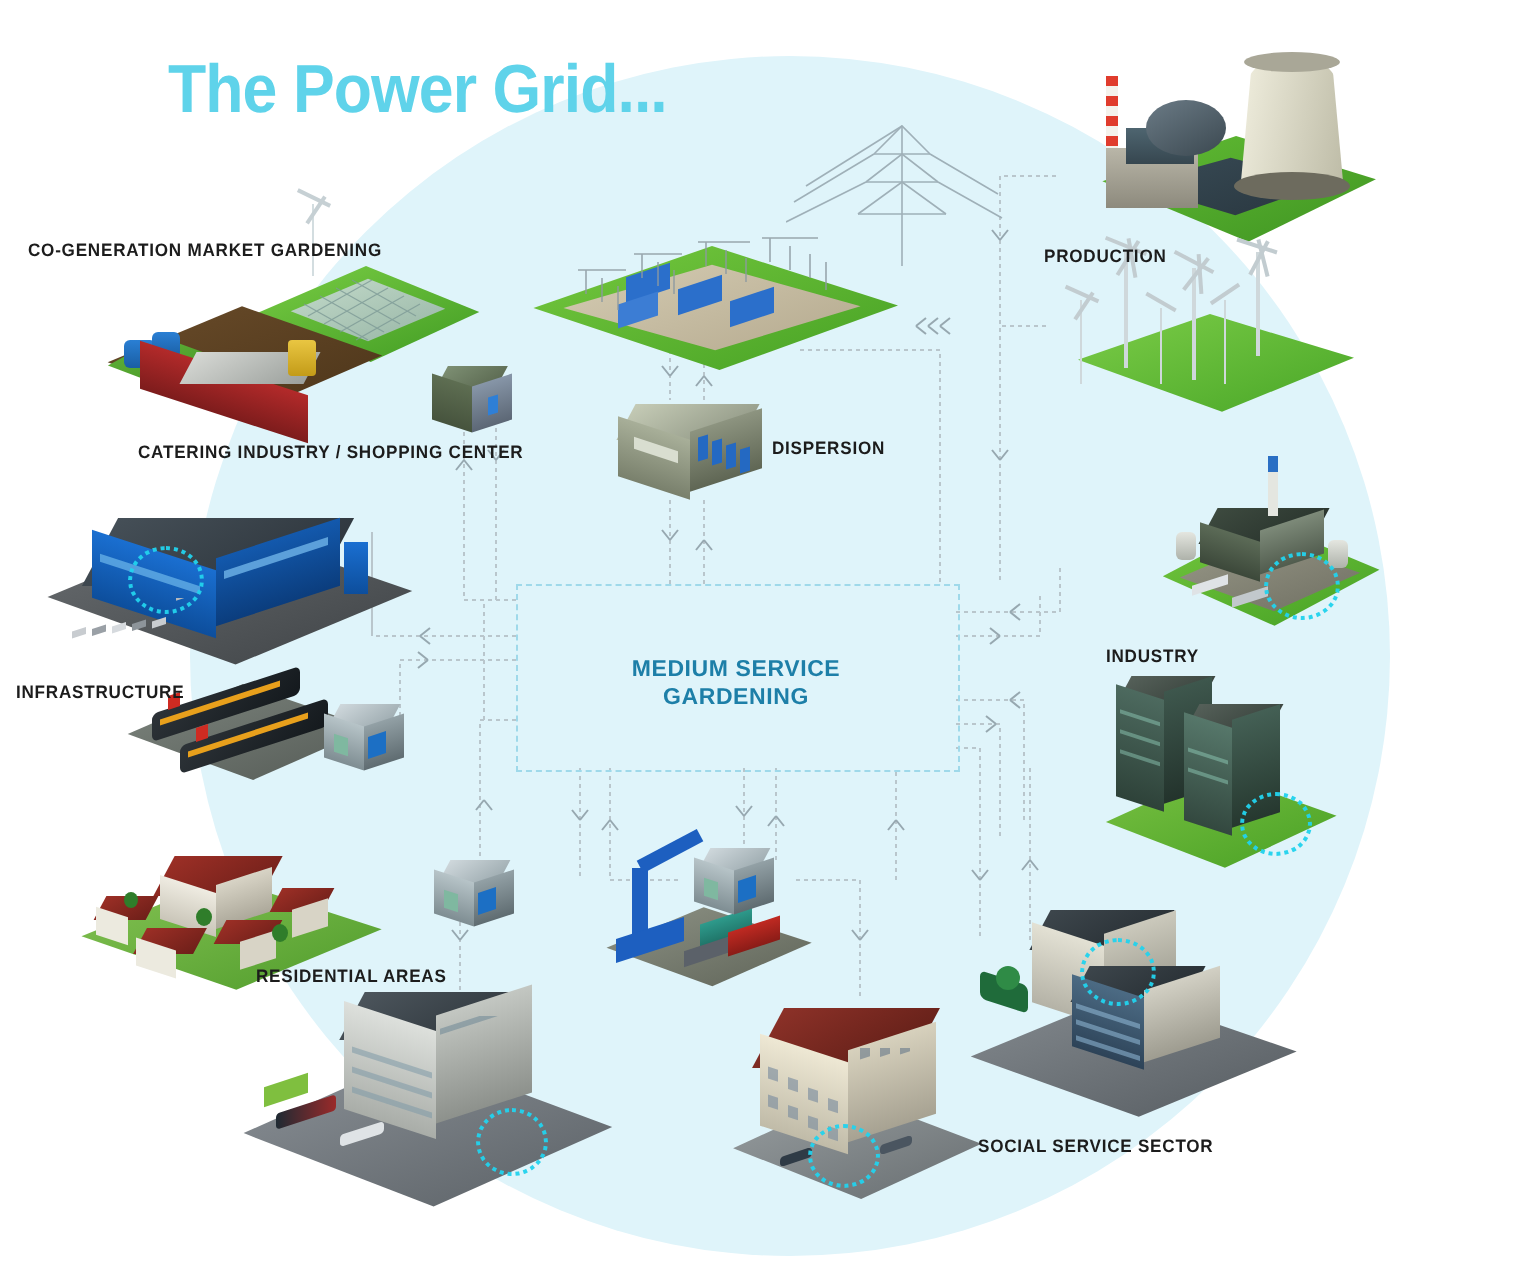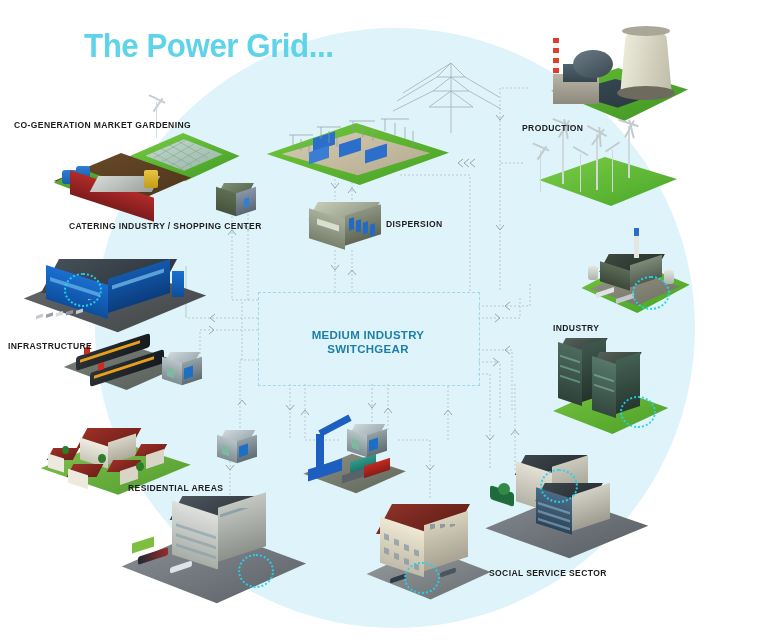--- a/index.html
+++ b/index.html
@@ -159,22 +159,22 @@
       <path d="M515,430 l-4,5 M515,430 l4,5"></path>
 
       <path d="M168,360 l5,-4 M168,360 l5,4"></path>
     </g>
   </svg>
 
   <div id="title">The Power Grid...</div>
 
   <div id="center-box"></div>
   <div id="center-label">
-    <span>MEDIUM INDUSTRY</span><br>
-    <span>SWITCHGEAR</span>
+    <span>MEDIUM SERVICE</span><br>
+    <span>GARDENING</span>
   </div>
 
   <div class="scene" style="left:525px;top:24px;width:180px;height:110px;">
     <div class="blk" style="left:14px;top:44px;width:152px;height:54px;
          background:linear-gradient(160deg,#63bd34,#3f9422);
          clip-path:polygon(8% 42%,52% 0%,98% 40%,56% 98%);"></div>
     <div class="blk" style="left:30px;top:52px;width:116px;height:36px;
          background:linear-gradient(160deg,#3a4d58,#27343c);
          clip-path:polygon(10% 45%,52% 8%,94% 42%,54% 88%);"></div>
     <div class="blk" style="left:28px;top:50px;width:46px;height:30px;

